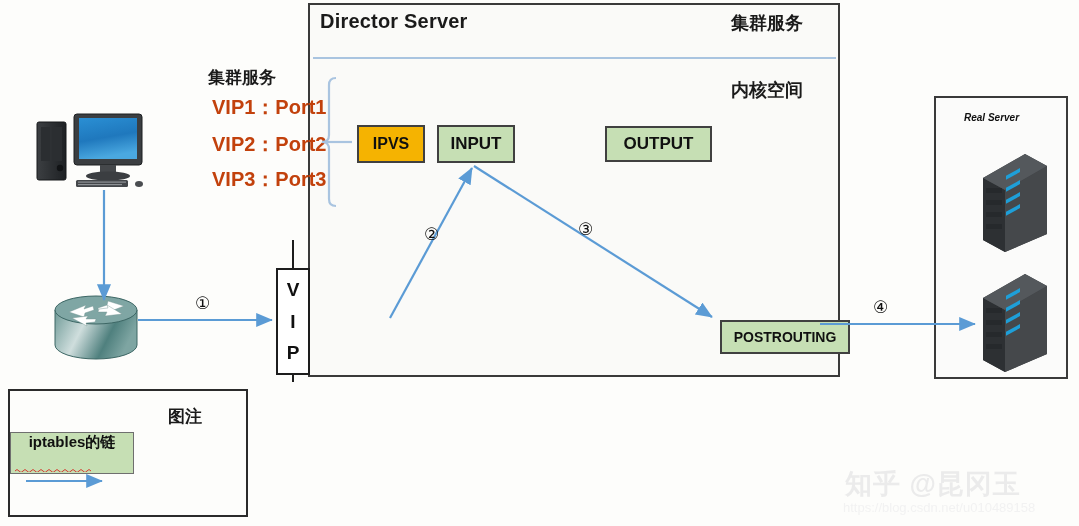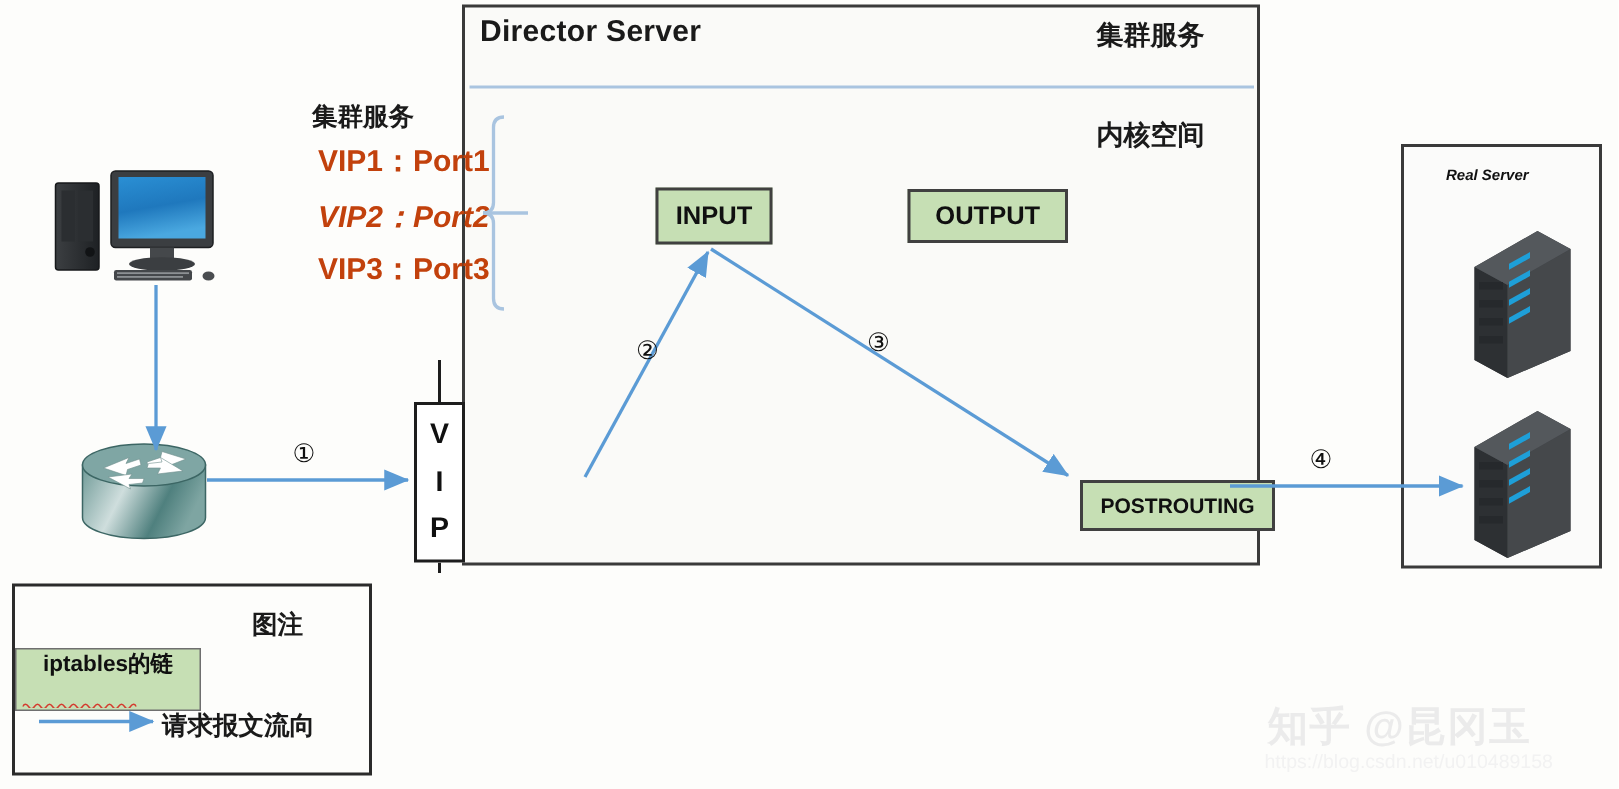--- a/index.html
+++ b/index.html
@@ -123,21 +123,21 @@
   }
   .vip-line {
     position: absolute;
     left: 212px;
     font-size: 20px;
     font-weight: bold;
     color: #c2410c;
     white-space: nowrap;
   }
   #vip-line-1 { top: 94px; }
-  #vip-line-2 { top: 131px; font-style: italic; }
+  #vip-line-2 { top: 131px; }
   #vip-line-3 { top: 166px; }
 
   
   .realserver-box {
     position: absolute;
     left: 934px;
     top: 96px;
     width: 134px;
     height: 283px;
     border: 2px solid #3a3a3a;
@@ -260,20 +260,21 @@
   <div class="space-divider"></div>
   <div class="director-title">Director Server</div>
   <div class="user-space-label">集群服务</div>
   <div class="kernel-space-label">内核空间</div>
 
   <div class="cluster-title">集群服务</div>
   <div class="vip-line" id="vip-line-1">VIP1：Port1</div>
   <div class="vip-line" id="vip-line-2">VIP2：Port2</div>
   <div class="vip-line" id="vip-line-3">VIP3：Port3</div>
 
+  <div class="ipvs-box" id="box-ipvs">IPVS</div>
   <div class="chain-box" id="box-input">INPUT</div>
   <div class="chain-box" id="box-output">OUTPUT</div>
   <div class="chain-box" id="box-postrouting">POSTROUTING</div>
 
   <div class="vip-box">
     <span>V</span>
     <span>I</span>
     <span>P</span>
   </div>
 
@@ -311,21 +312,20 @@
   </svg>
 
   <div class="legend-box"></div>
   <div class="legend-title">图注</div>
   <div class="legend-chip">
     <span>iptables的链</span>
     <svg class="squig" viewBox="0 0 76 4" preserveAspectRatio="none">
       <path d="M0 3 Q2 0 4 3 T8 3 T12 3 T16 3 T20 3 T24 3 T28 3 T32 3 T36 3 T40 3 T44 3 T48 3 T52 3 T56 3 T60 3 T64 3 T68 3 T72 3 T76 3" stroke="#d43b2f" stroke-width="1" fill="none"></path>
     </svg>
   </div>
-  <div class="legend-flow-label">请求报文流向</div>
 
   <div class="circ-num" id="num-1">①</div>
   <div class="circ-num" id="num-2">②</div>
   <div class="circ-num" id="num-3">③</div>
   <div class="circ-num" id="num-4">④</div>
 
   <div class="watermark">知乎 @昆冈玉</div>
   <div class="watermark-url">https://blog.csdn.net/u010489158</div>
 
   <svg class="overlay" viewBox="0 0 1079 526">

